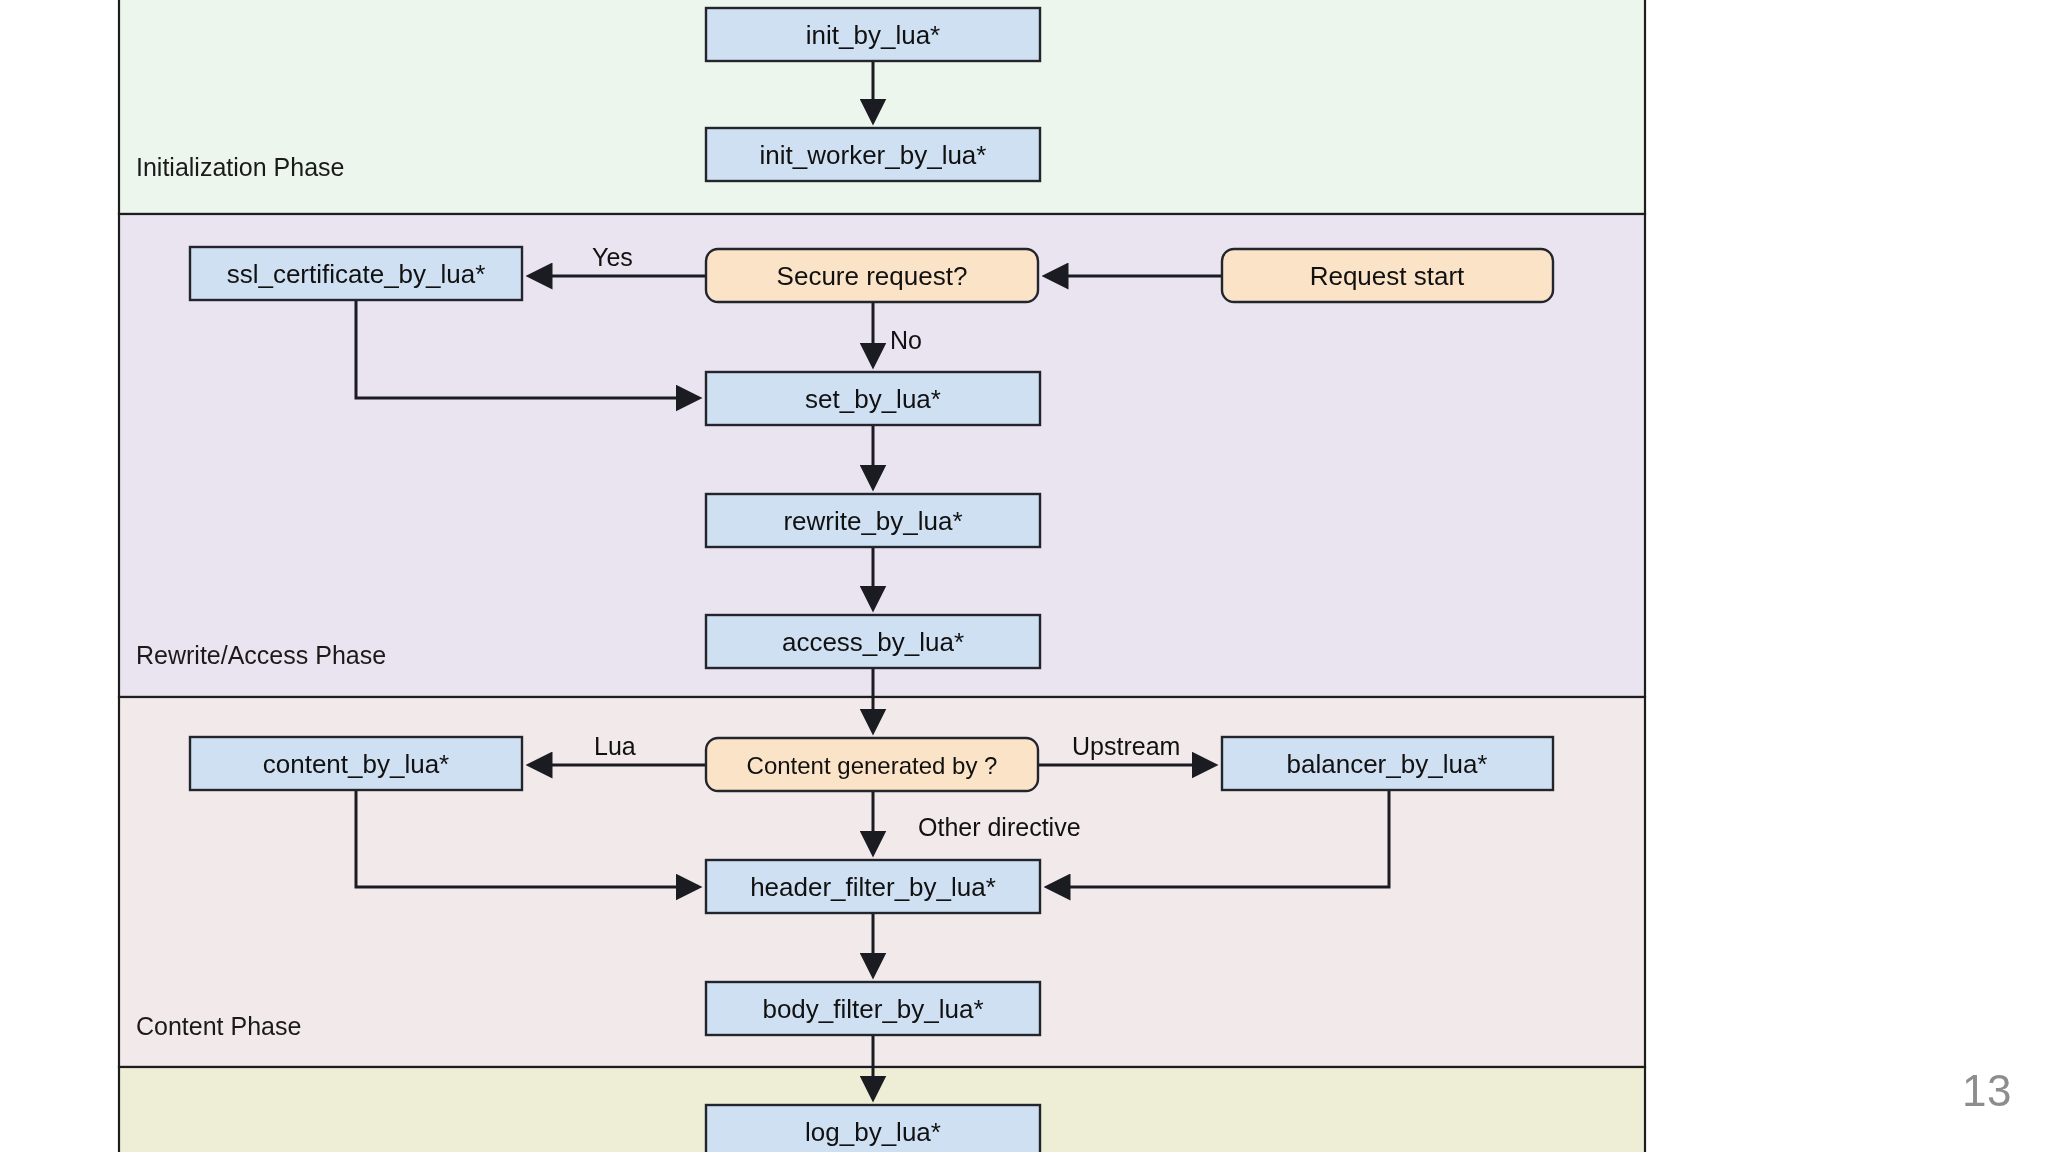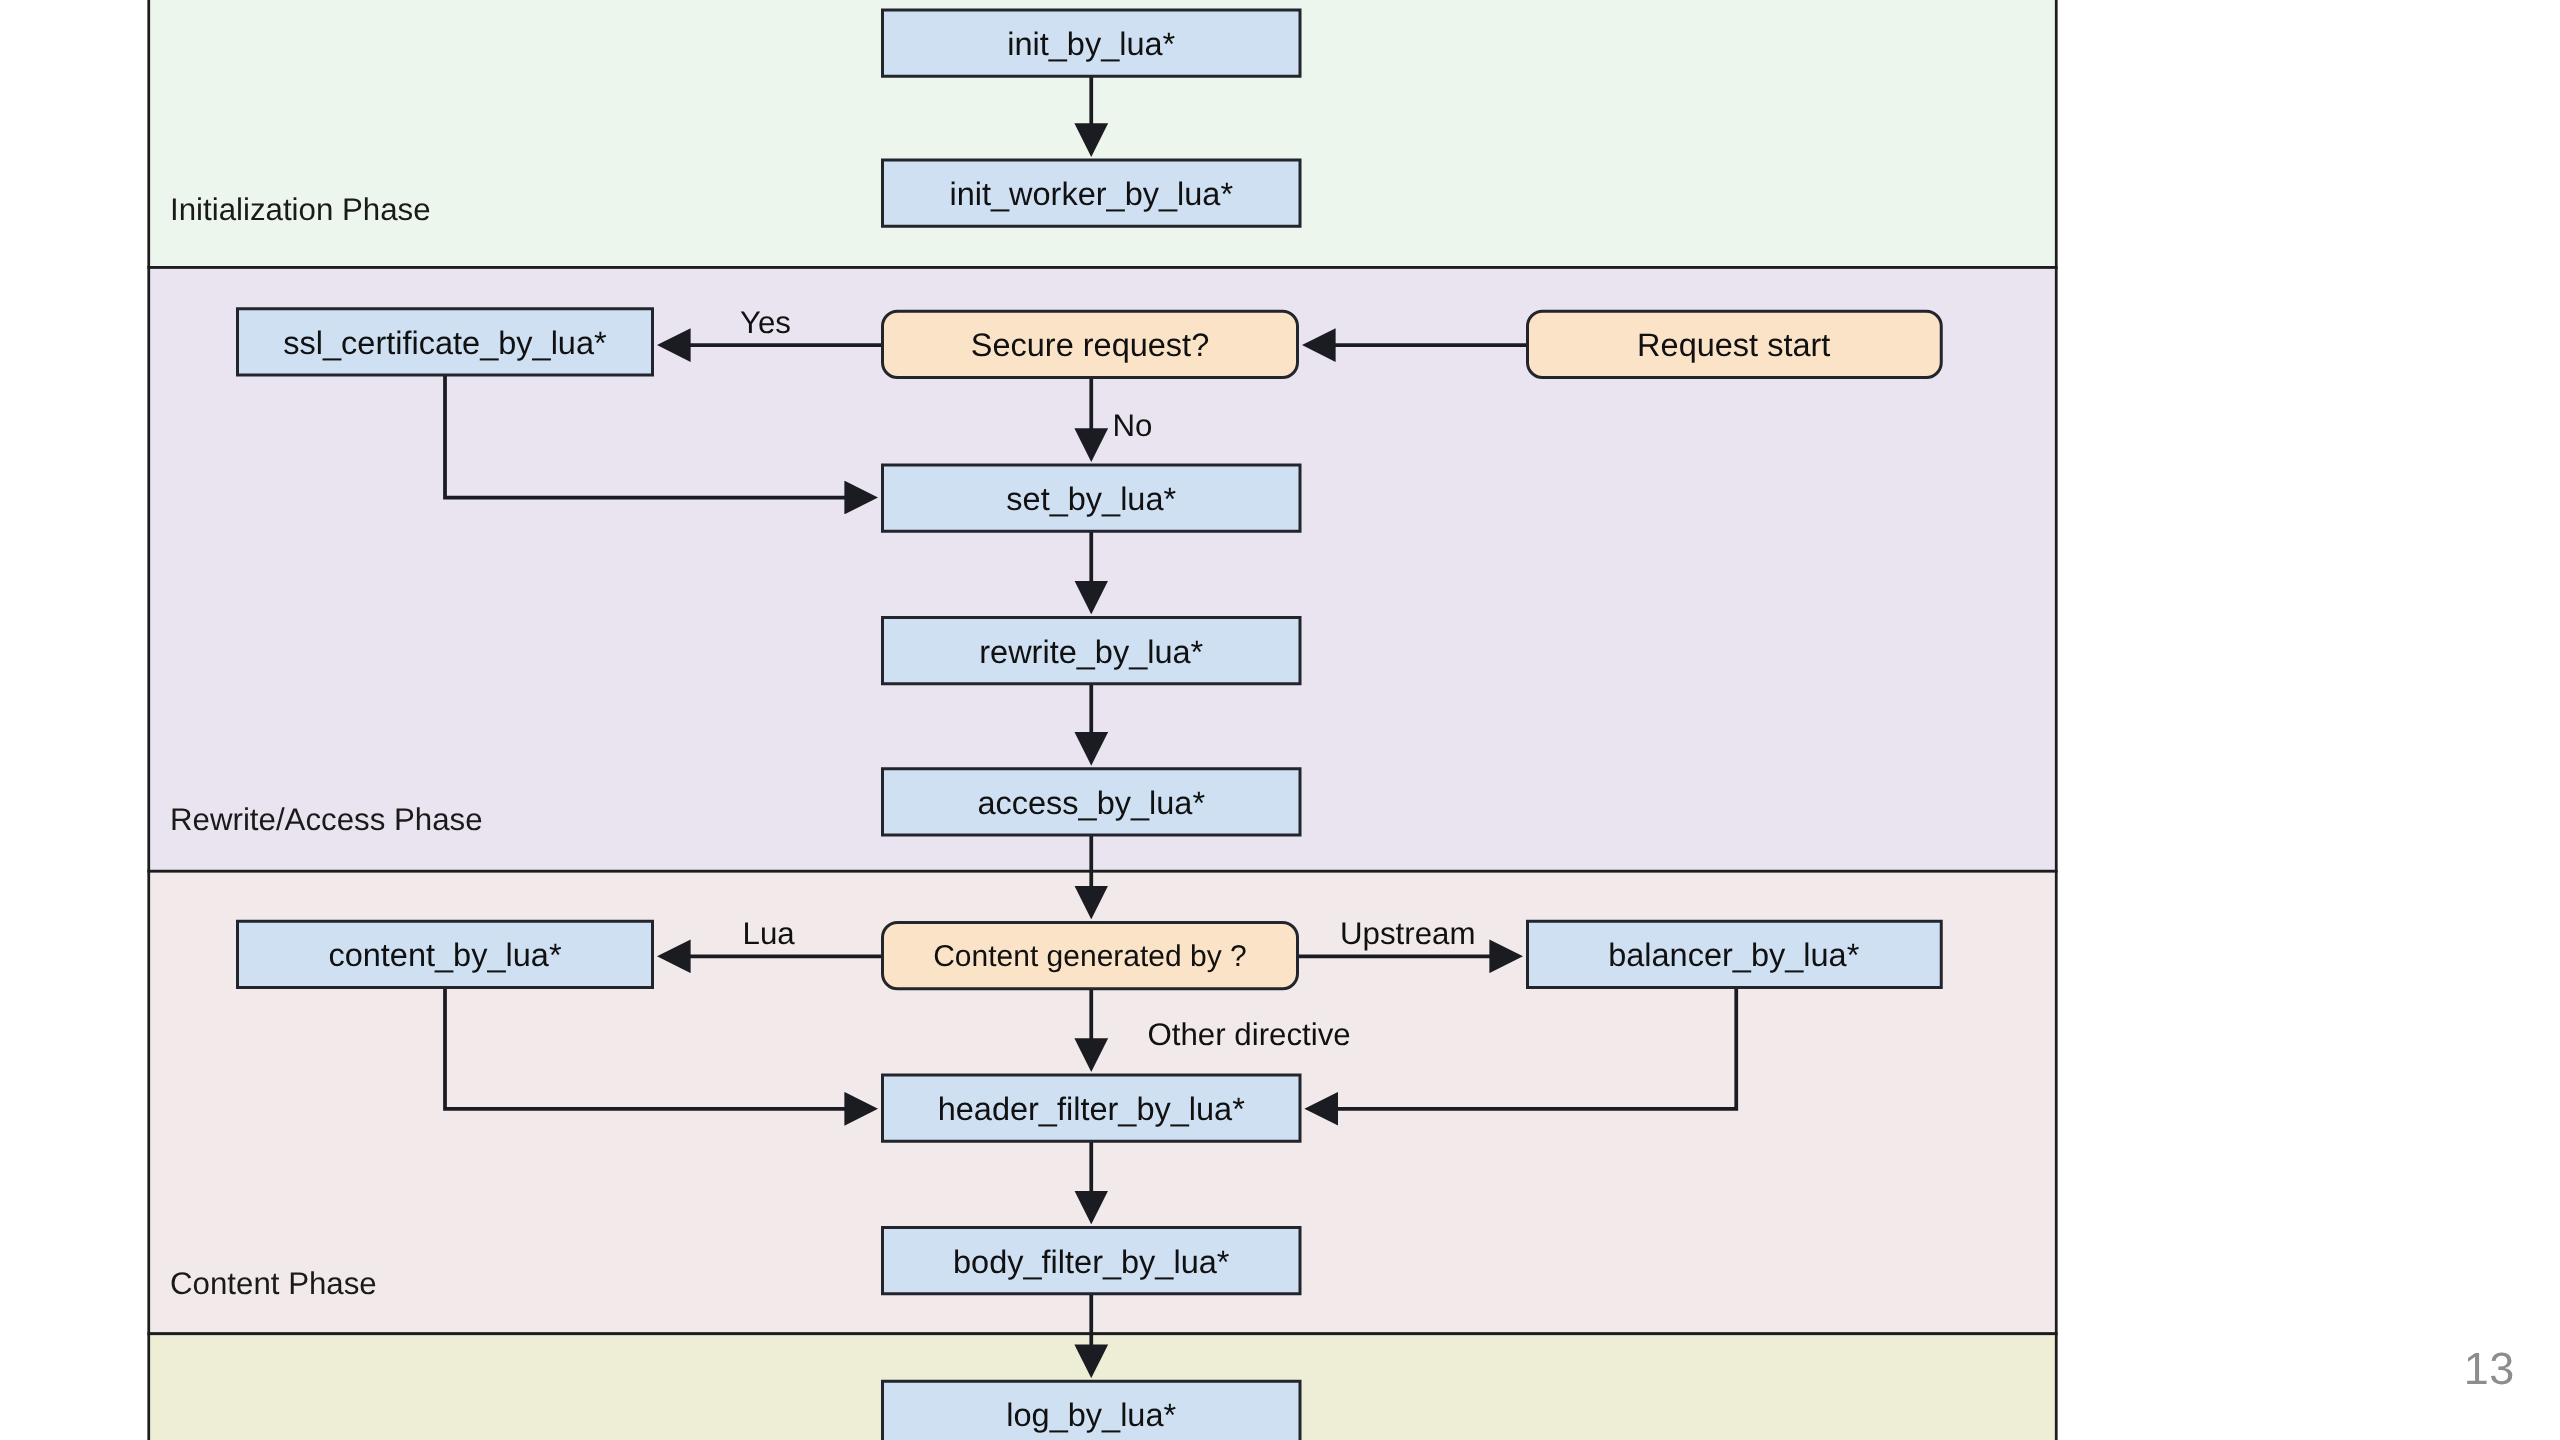--- a/index.html
+++ b/index.html
@@ -39,21 +39,21 @@
   .edge-label {
     font-family: "Liberation Sans", sans-serif;
     font-size: 25px;
     fill: #111111;
   }
   .page-number {
     position: absolute;
     right: 36px;
     bottom: 36px;
     font-family: "Liberation Sans", sans-serif;
-    font-size: 36px;
+    font-size: 44px;
     color: #8d8d8d;
     letter-spacing: 0.5px;
   }
   .lane-rect { stroke: #1d1d1d; stroke-width: 2.2; }
   .proc-rect { fill: #cfe0f3; stroke: #23252c; stroke-width: 2.4; }
   .dec-rect  { fill: #fbe3c7; stroke: #23252c; stroke-width: 2.4; }
   .flow-line { stroke: #1b1b22; stroke-width: 3; fill: none; }
 </style>
 </head>
 <body>

